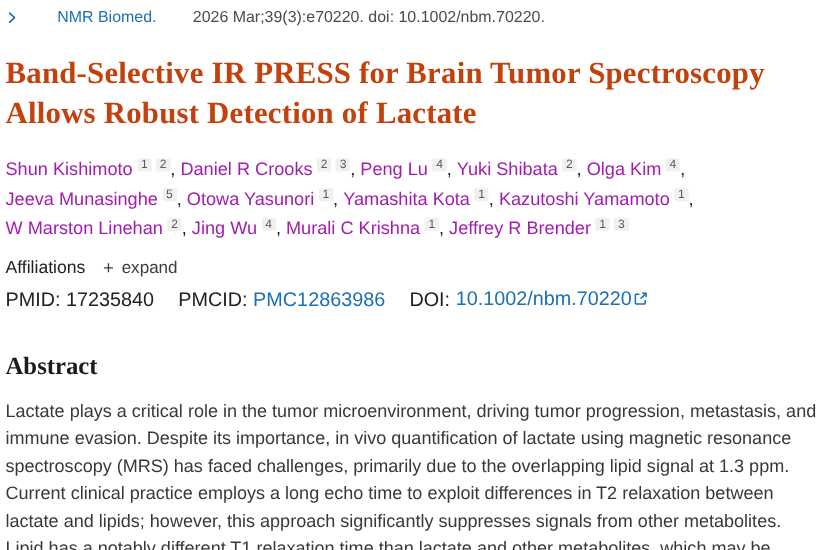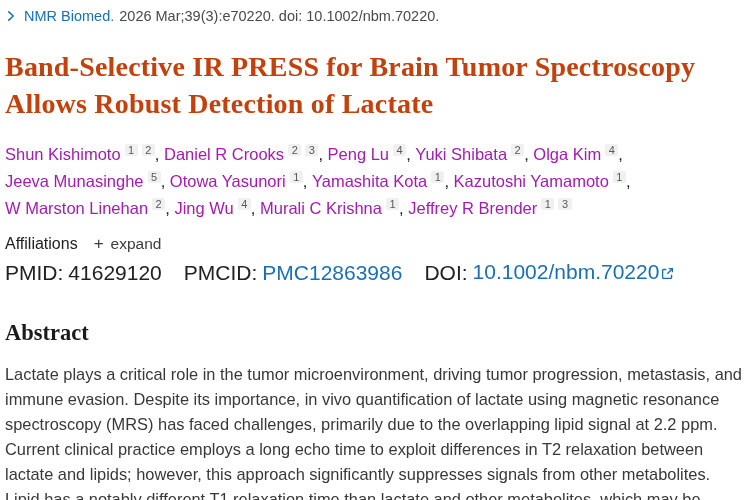--- a/index.html
+++ b/index.html
@@ -10,20 +10,21 @@
     font-family: "Liberation Sans", "DejaVu Sans", sans-serif;
     color: #212121;
   }
   .page { padding: 7px 8px 0 5px; }
 
   
   .citation-row {
     display: flex; align-items: center;
     font-size: 14.5px; line-height: 18px;
     color: #4a4a4a;
+    gap: 28px;
   }
   .chev {
     color: #1a6fb5; display: inline-flex; align-items: center;
     margin-right: 7px; cursor: pointer;
   }
   a.link { color: #1a6fb5; text-decoration: none; cursor: pointer; }
   .cit-text { margin-left: 5px; color: #4a4a4a; }
 
   
   h1.title {
@@ -71,21 +72,21 @@
     font-size: 15.5px; color: #3c3c3c;
     display: inline-flex; align-items: center; gap: 7px;
     cursor: pointer; padding: 0;
   }
   .plus { font-size: 17px; line-height: 17px; color: #3c3c3c; }
 
   
   .ids-row {
     margin-top: 9px;
     display: flex; align-items: center; gap: 22px;
-    font-size: 21px; line-height: 19px;
+    font-size: 18px; line-height: 19px;
     color: #212121;
   }
   .id-group { display: inline-flex; align-items: center; gap: 5px; }
   .ext-icon { margin-left: 2px; display: inline-block; vertical-align: -1px; }
 
   
   h2.abstract-heading {
     margin-top: 38px;
     font-family: "Liberation Serif", "DejaVu Serif", serif;
     font-weight: 700;
@@ -128,21 +129,21 @@
     <span>Affiliations</span>
     <button class="expand-btn">
       <span class="plus">+</span>
       <span>expand</span>
     </button>
   </div>
 
   <div class="ids-row">
     <span class="id-group">
       <span>PMID:</span>
-      <span>41629120</span>
+      <span>17235840</span>
     </span>
     <span class="id-group">
       <span>PMCID:</span>
       <a class="link">PMC12863986</a>
     </span>
     <span class="id-group">
       <span>DOI:</span>
       <a class="link">
         <span>10.1002/nbm.70220</span><span class="ext-icon">
           <svg width="13" height="13" viewBox="0 0 16 16" aria-hidden="true">
@@ -153,19 +154,19 @@
         </span>
       </a>
     </span>
   </div>
 
   <h2 class="abstract-heading">Abstract</h2>
 
   <div class="abstract-body" id="abstract-body">
       <div class="abs-line">Lactate plays a critical role in the tumor microenvironment, driving tumor progression, metastasis, and</div>
       <div class="abs-line">immune evasion. Despite its importance, in vivo quantification of lactate using magnetic resonance</div>
-      <div class="abs-line">spectroscopy (MRS) has faced challenges, primarily due to the overlapping lipid signal at 2.2 ppm.</div>
+      <div class="abs-line">spectroscopy (MRS) has faced challenges, primarily due to the overlapping lipid signal at 1.3 ppm.</div>
       <div class="abs-line">Current clinical practice employs a long echo time to exploit differences in T2 relaxation between</div>
       <div class="abs-line">lactate and lipids; however, this approach significantly suppresses signals from other metabolites.</div>
       <div class="abs-line">Lipid has a notably different T1 relaxation time than lactate and other metabolites, which may be</div>
     </div>
 
 </div>
 
 </body></html>

